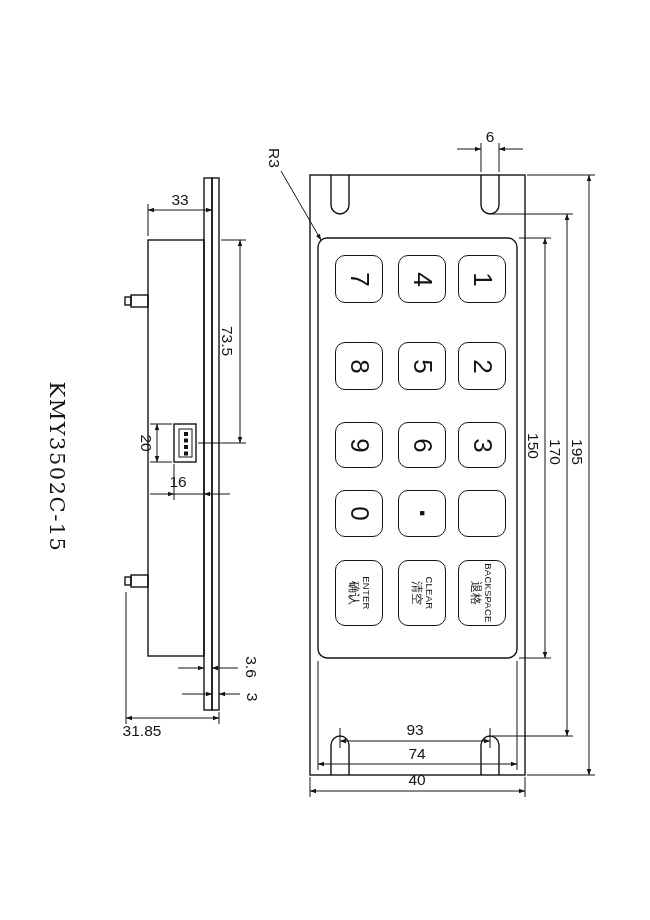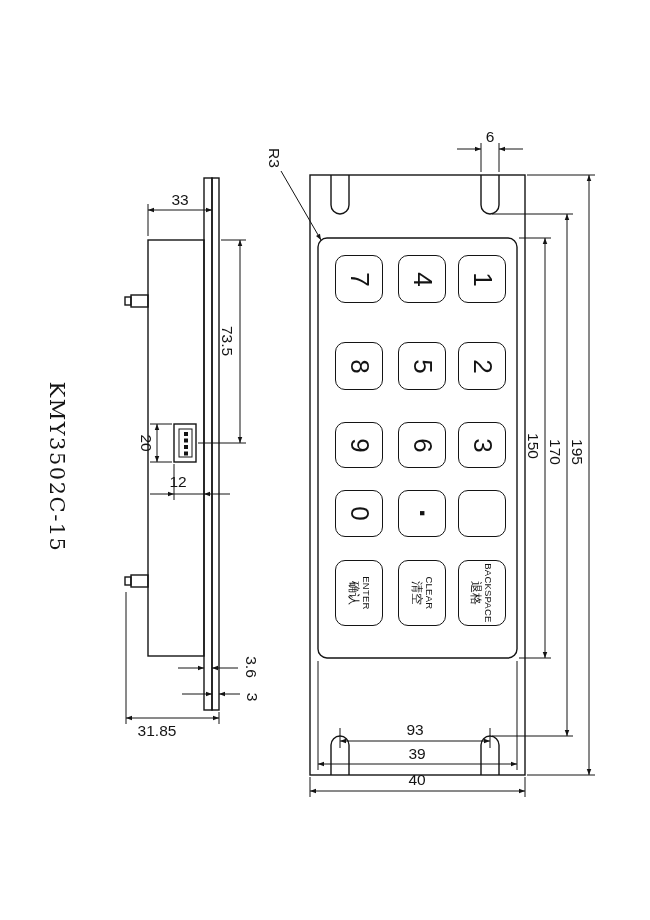--- a/index.html
+++ b/index.html
@@ -133,32 +133,32 @@
       <line class="thin" x1="525" y1="777" x2="525" y2="797"></line>
       <line class="thin" x1="310" y1="791" x2="525" y2="791" marker-start="url(#arr)" marker-end="url(#arr)"></line>
     </g>
   </svg>
 
   <div class="lbl rot partnum" style="left:-18px;top:455px;width:150px;height:24px">KMY3502C-15</div>
 
   <div class="lbl" style="left:163px;top:192px;width:34px;height:16px">33</div>
   <div class="lbl rot" style="left:204px;top:333px;width:46px;height:16px">73.5</div>
   <div class="lbl rot" style="left:131px;top:435px;width:30px;height:16px">20</div>
-  <div class="lbl" style="left:165px;top:474px;width:26px;height:16px">12</div>
+  <div class="lbl" style="left:165px;top:474px;width:26px;height:16px">16</div>
   <div class="lbl rot" style="left:234px;top:659px;width:34px;height:16px">3.6</div>
   <div class="lbl rot" style="left:243px;top:689px;width:18px;height:16px">3</div>
-  <div class="lbl" style="left:129px;top:723px;width:56px;height:16px">31.85</div>
+  <div class="lbl" style="left:114px;top:723px;width:56px;height:16px">31.85</div>
 
   <div class="lbl" style="left:480px;top:129px;width:20px;height:16px">6</div>
   <div class="lbl rot" style="left:259px;top:150px;width:30px;height:16px">R3</div>
   <div class="lbl rot" style="left:512px;top:438px;width:42px;height:16px">150</div>
   <div class="lbl rot" style="left:534px;top:444px;width:42px;height:16px">170</div>
   <div class="lbl rot" style="left:556px;top:444px;width:42px;height:16px">195</div>
   <div class="lbl" style="left:401px;top:722px;width:28px;height:16px">93</div>
-  <div class="lbl" style="left:403px;top:746px;width:28px;height:16px">39</div>
+  <div class="lbl" style="left:403px;top:746px;width:28px;height:16px">74</div>
   <div class="lbl" style="left:403px;top:772px;width:28px;height:16px">40</div>
 
   <div class="key" style="left:335px;top:255px;width:48px;height:48px">
     <span class="glyph">7</span>
     </div>
   <div class="key" style="left:398px;top:255px;width:48px;height:48px">
     <span class="glyph">4</span>
     </div>
   <div class="key" style="left:458px;top:255px;width:48px;height:48px">
     <span class="glyph">1</span>

